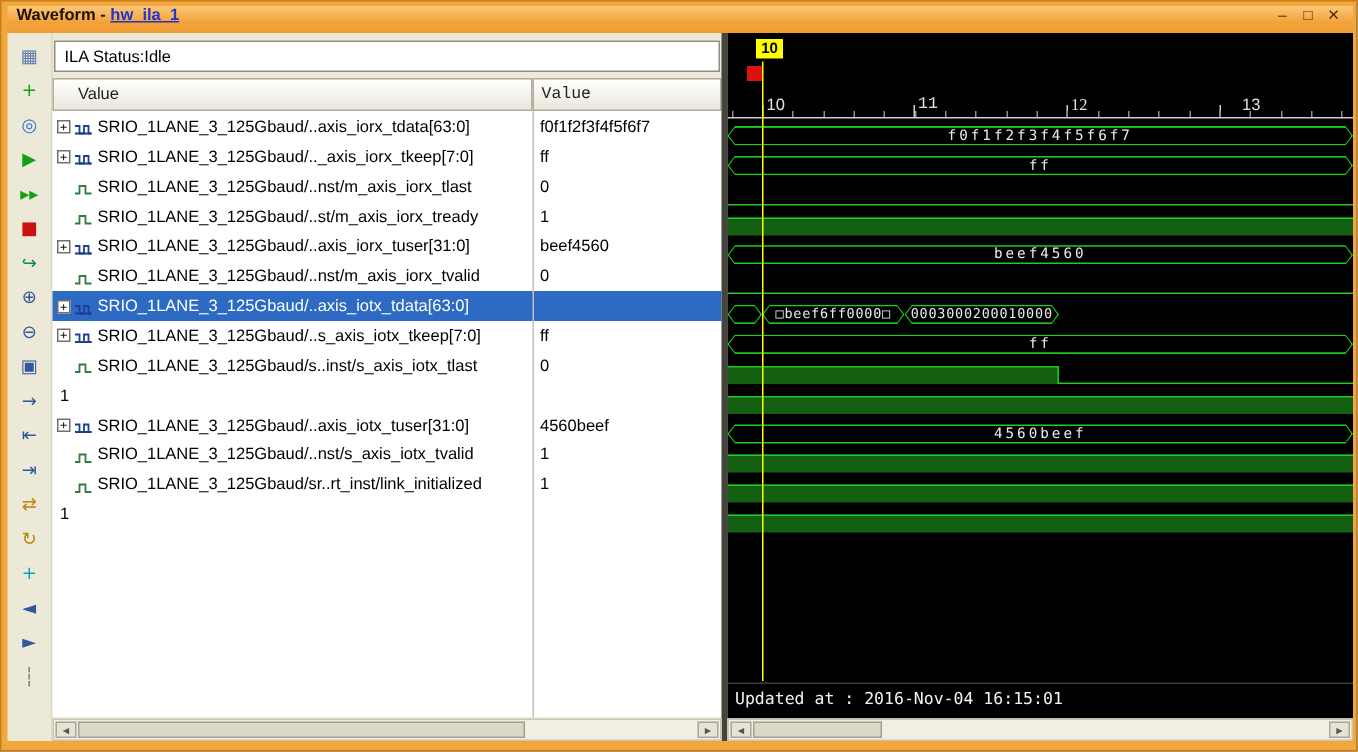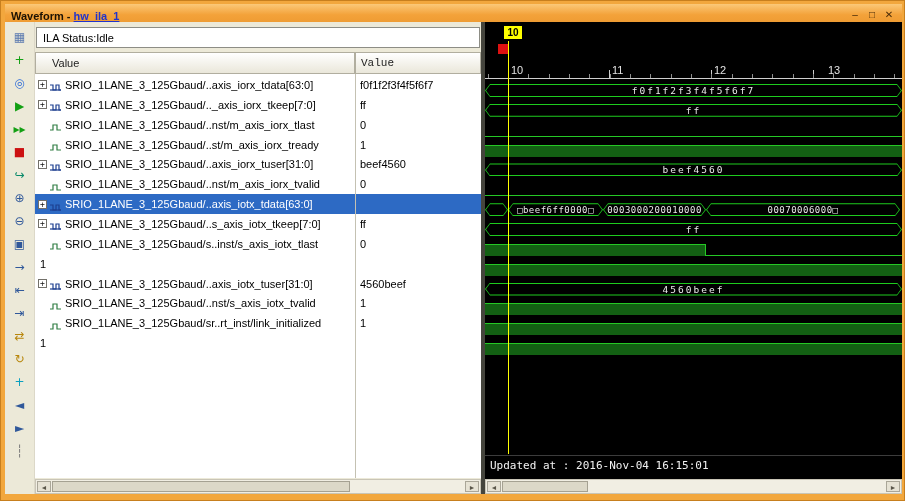--- a/index.html
+++ b/index.html
@@ -1,18 +1,18 @@
 <!DOCTYPE html>
 <html><head>
 <meta charset="utf-8">
 <style>
   html,body{margin:0;padding:0;background:#777;}
   *{box-sizing:border-box;}
   .frame{position:relative;width:905px;height:501px;background:#f2a73d;border:1px solid #c77f1e;overflow:hidden;font-family:"Liberation Sans",sans-serif;}
-  .titlebar{position:absolute;left:4px;top:3px;width:897px;height:18px;display:flex;align-items:flex-end;
+  .titlebar{position:absolute;left:4px;top:3px;width:897px;height:18px;display:flex;align-items:flex-start;
     background:linear-gradient(#fbc878,#f3a23a 60%,#ef9c33);padding:0 6px;}
   .title-text{font-size:11px;font-weight:bold;color:#1c1204;white-space:nowrap;}
   .title-link{color:#2233cc;text-decoration:underline;cursor:pointer;}
   .win-controls{margin-left:auto;display:flex;gap:3px;}
   .win-btn{width:14px;height:14px;font-size:10px;line-height:14px;text-align:center;color:#4a2c08;cursor:pointer;}
   .content{position:absolute;left:4px;top:21px;width:897px;height:472px;background:#ece9d8;}
 
   
   #toolbar{position:absolute;left:0;top:0;width:30px;height:472px;border-right:1px solid #dcd8c8;}
   .tool-btn{position:absolute;left:3px;width:23px;height:19px;text-align:center;font:12px/19px "DejaVu Sans",sans-serif;cursor:pointer;}
@@ -285,23 +285,23 @@
         </div>
       </div>
     <div class="col-sep"></div>
 
     <div class="panel-splitter"></div>
 
     <div class="wave-panel">
       <div id="ruler">
           <span class="ruler-label" style="left: 26px;">10</span>
           <div class="tick-major" style="left: 23px;"></div>
-          <span class="ruler-label" style="left: 127px;">11</span>
+          <span class="ruler-label" style="left: 127px; font-family: Liberation Mono, monospace;">11</span>
           <div class="tick-major" style="left: 124px;"></div>
-          <span class="ruler-label" style="left: 229px;">12</span>
+          <span class="ruler-label" style="left: 229px; font-family: Liberation Serif, serif;">12</span>
           <div class="tick-major" style="left: 226px;"></div>
           <span class="ruler-label" style="left: 331px; margin-left: 12px;">13</span>
           <div class="tick-major" style="left: 328px;"></div>
           <div class="tick-minor" style="left: 2.7px;"></div>
           <div class="tick-minor" style="left: 23px;"></div>
           <div class="tick-minor" style="left: 43.4px;"></div>
           <div class="tick-minor" style="left: 63.7px;"></div>
           <div class="tick-minor" style="left: 84px;"></div>
           <div class="tick-minor" style="left: 104.3px;"></div>
           <div class="tick-minor" style="left: 124.7px;"></div>
@@ -354,24 +354,20 @@
               <span class="bus-label"></span>
             </div>
             <div class="bus-seg" style="left: 23px; width: 95px;">
               <div class="bus-in"></div>
               <span class="bus-label">□beef6ff0000□</span>
             </div>
             <div class="bus-seg" style="left: 118px; width: 103px;">
               <div class="bus-in"></div>
               <span class="bus-label">0003000200010000</span>
             </div>
-            <div class="bus-seg" style="left: 221px; width: 194px;">
-              <div class="bus-in"></div>
-              <span class="bus-label">00070006000□</span>
-            </div>
           </div>
           <div class="wave-row" style="top: 139.02px;">
             <div class="bus-seg" style="left: 0px; width: 417px;">
               <div class="bus-in"></div>
               <span class="bus-label wide">ff</span>
             </div>
           </div>
           <div class="wave-row" style="top: 158.88px;">
             <div class="wave-high part" style="width: 221px;"></div>
             <div class="wave-low" style="left: 221px;"></div>

